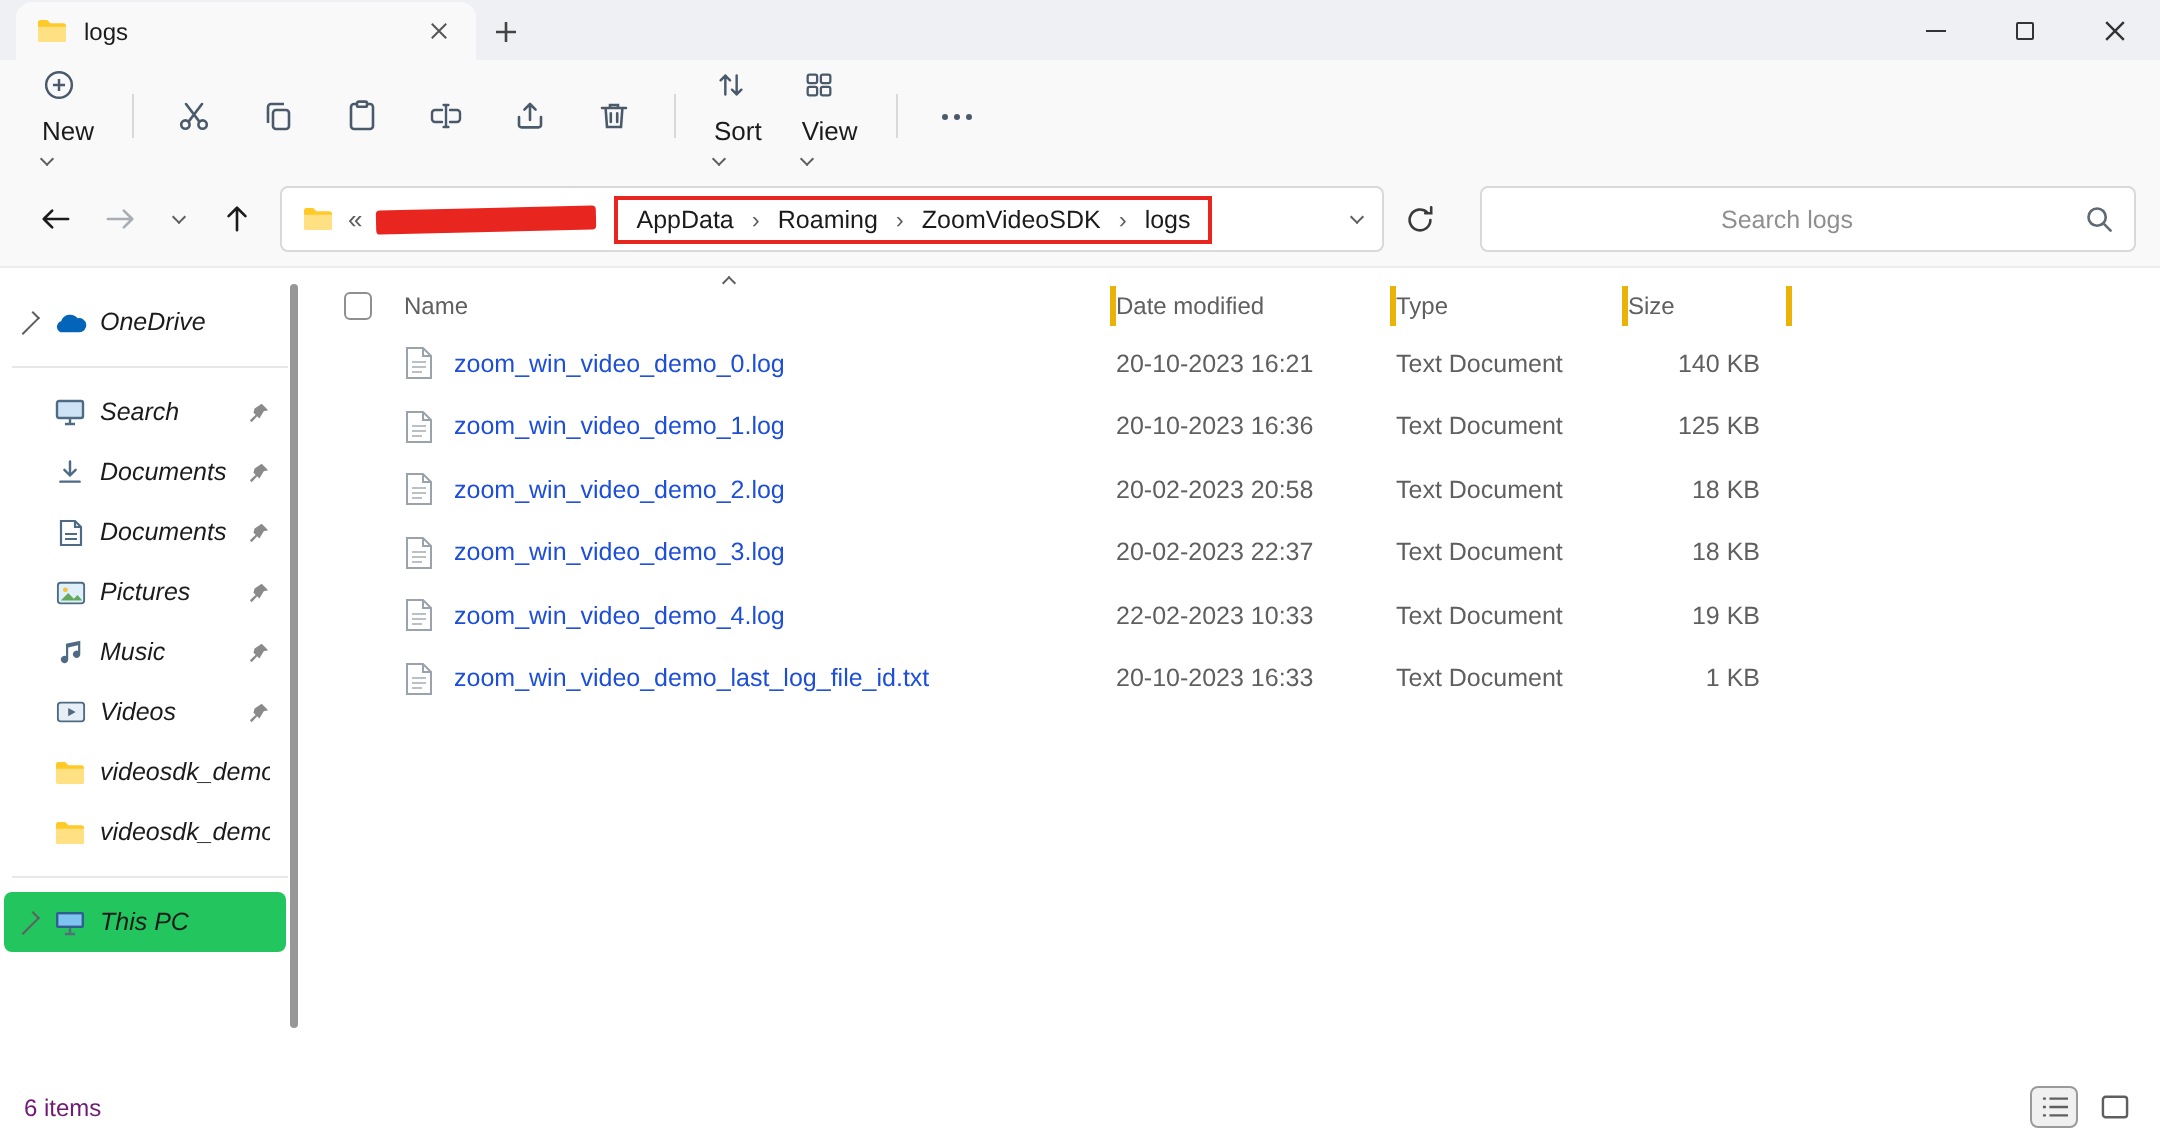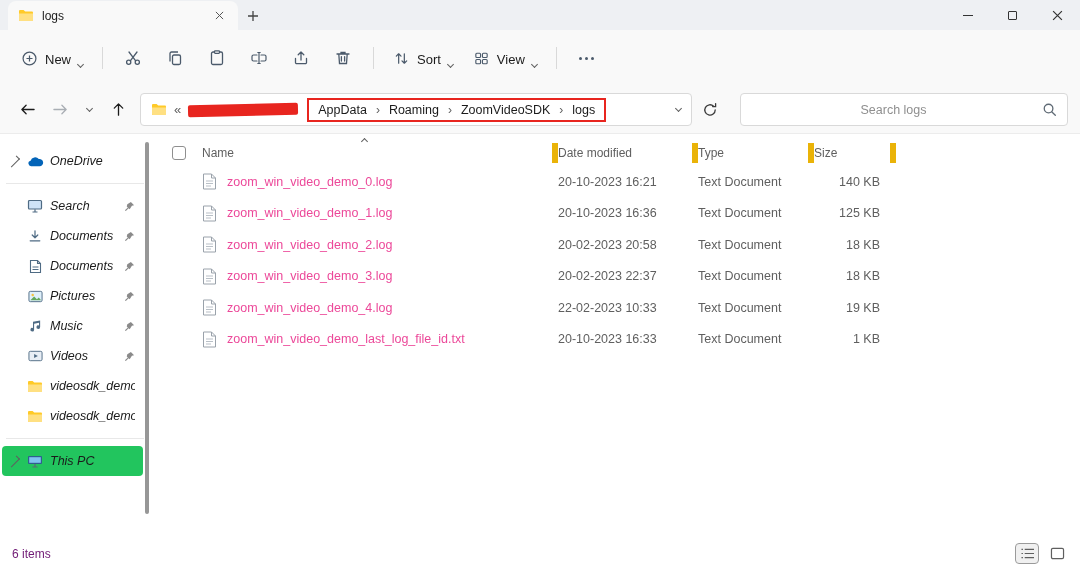--- a/index.html
+++ b/index.html
@@ -17,21 +17,21 @@
   .iconbox { display:flex; align-items:center; justify-content:center; }
   .tab-close { width:18px; height:18px; border-radius:4px; color:#5f5f5f; }
   .newtab { width:30px; height:29px; color:#444; display:flex; align-items:center; justify-content:center; }
   .wincontrols { position:absolute; right:0; top:0; height:30px; display:flex; }
   .wc { width:45px; height:30px; display:flex; align-items:center; justify-content:center; color:#333; }
   .wc-min { width:10px; height:1px; background:#333; display:block; }
   .wc-max { width:9px; height:9px; border:1px solid #333; border-radius:1px; display:block; }
 
   
   .toolbar { height:56px; background:#f9f9f9; display:flex; align-items:center; padding:0 12px; gap:2px; }
-  .tb-btn { display:flex; align-items:flex-end; gap:7px; padding:7px 9px; border-radius:5px; font-size:13px; }
+  .tb-btn { display:flex; align-items:flex-start; gap:7px; padding:7px 9px; border-radius:5px; font-size:13px;flex-direction:column; }
   .tb-icon-btn { width:40px; height:34px; display:flex; align-items:center; justify-content:center; border-radius:5px; color:#4b5a6b; }
   .tb-sep { width:1px; height:22px; background:#d9d9d9; margin:0 8px; }
   .chev { display:inline-block; width:5px; height:5px; border-right:1.3px solid #5f5f5f; border-bottom:1.3px solid #5f5f5f; }
   .chev.down { transform:rotate(45deg); margin-top:-3px; }
   .chev.right { transform:rotate(-45deg); }
   .chev.up { transform:rotate(-135deg); margin-top:3px; }
   .dots { display:flex; gap:3px; }
   .dots i { width:3px; height:3px; border-radius:50%; background:#4b5a6b; display:block; }
 
   
@@ -62,24 +62,24 @@
   .sb-label { flex:1; white-space:nowrap; overflow:hidden; }
   .sb-pin { display:flex; flex:0 0 auto; }
   .sb-item.selected { background:#22c55e; }
   .sb-div { height:1px; background:#e8e8e8; margin:7px 6px; }
   .sb-scroll { position:absolute; right:1px; top:8px; width:4px; height:372px; background:#979797; border-radius:2px; }
 
   .filearea { flex:1; position:relative; padding-top:6px; }
   .sort-caret { position:absolute; left:212px; top:2px; color:#8a8a8a; }
   .listheader,.filerow { display:grid; grid-template-columns:30px 356px 140px 116px 82px; align-items:center; padding-left:22px; }
   .listheader { height:26px; color:#5f5f5f; font-size:12px; }
-  .hdr { height:20px; display:flex; align-items:center; border-right:6px solid #eab308; padding-right:8px; }
+  .hdr { height:20px; display:flex; align-items:center; border-right:3px solid #eab308; padding-right:8px; }
   .checkbox { width:14px; height:14px; border:1px solid #8f8f8f; border-radius:3px; background:#fff; display:block; }
   .filerow { height:31.5px; font-size:12.5px; color:#5f5f5f; }
-  .fcell-name { display:flex; align-items:center; gap:10px; color:#ec4899; white-space:nowrap; overflow:hidden; }
+  .fcell-name { display:flex; align-items:center; gap:10px; color:#1d4ed8; white-space:nowrap; overflow:hidden; }
   .fcell-size { text-align:right; padding-right:16px; }
 
   
   .statusbar { height:25px; display:flex; align-items:center; padding:0 12px; font-size:12px; color:#701a75; background:#fff; }
   .status-right { margin-left:auto; display:flex; gap:8px; align-items:center; }
   .view-toggle { width:22px; height:19px; display:flex; align-items:center; justify-content:center; border-radius:3px; }
   .view-toggle.active { outline:1px solid #9a9a9a; background:#f0f0f0; }
 </style>
 </head>
 <body>

